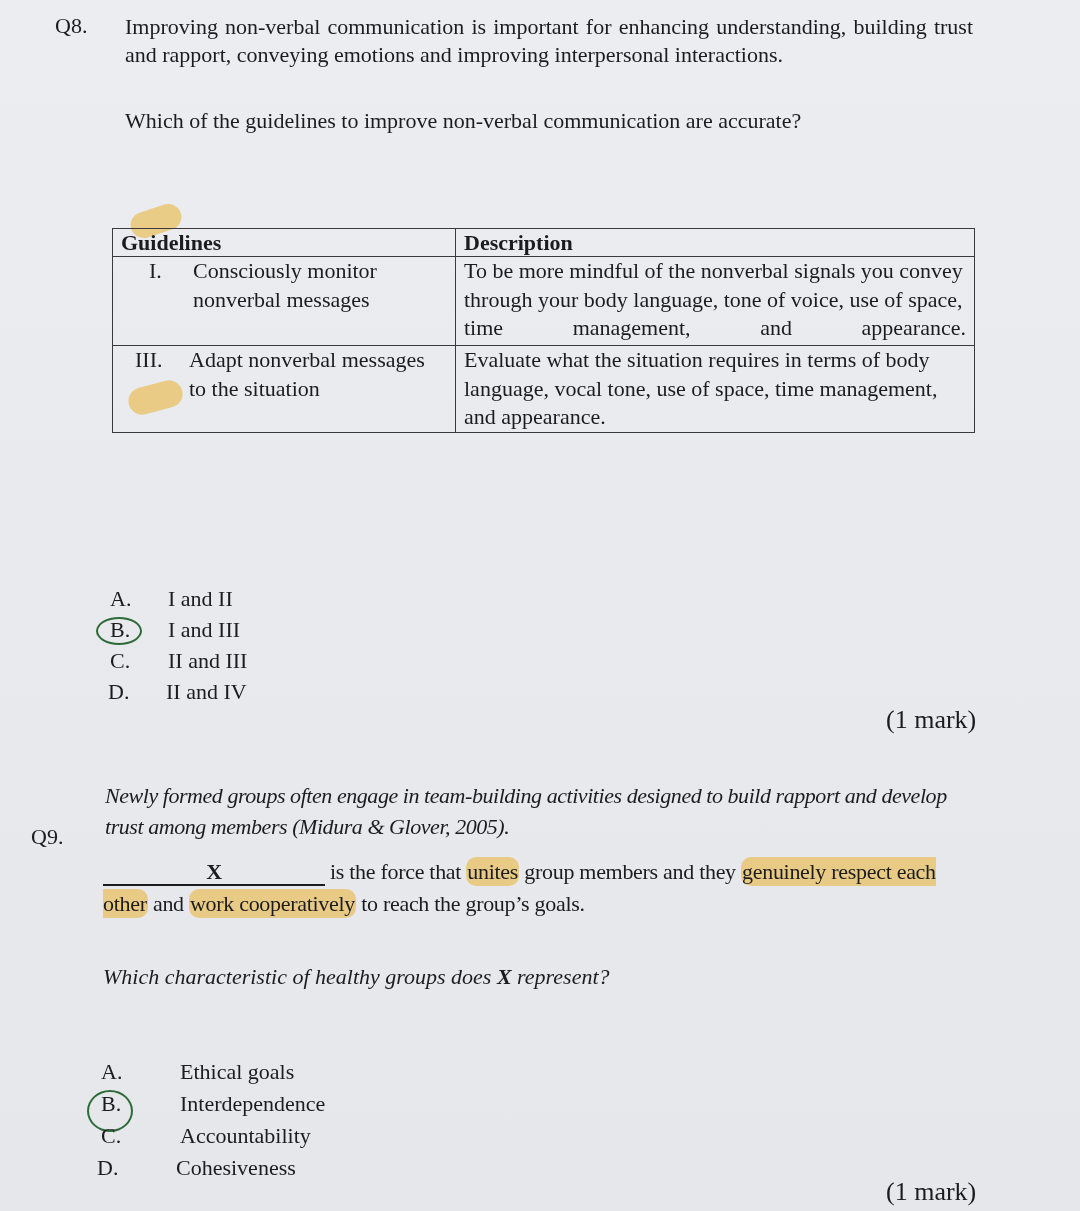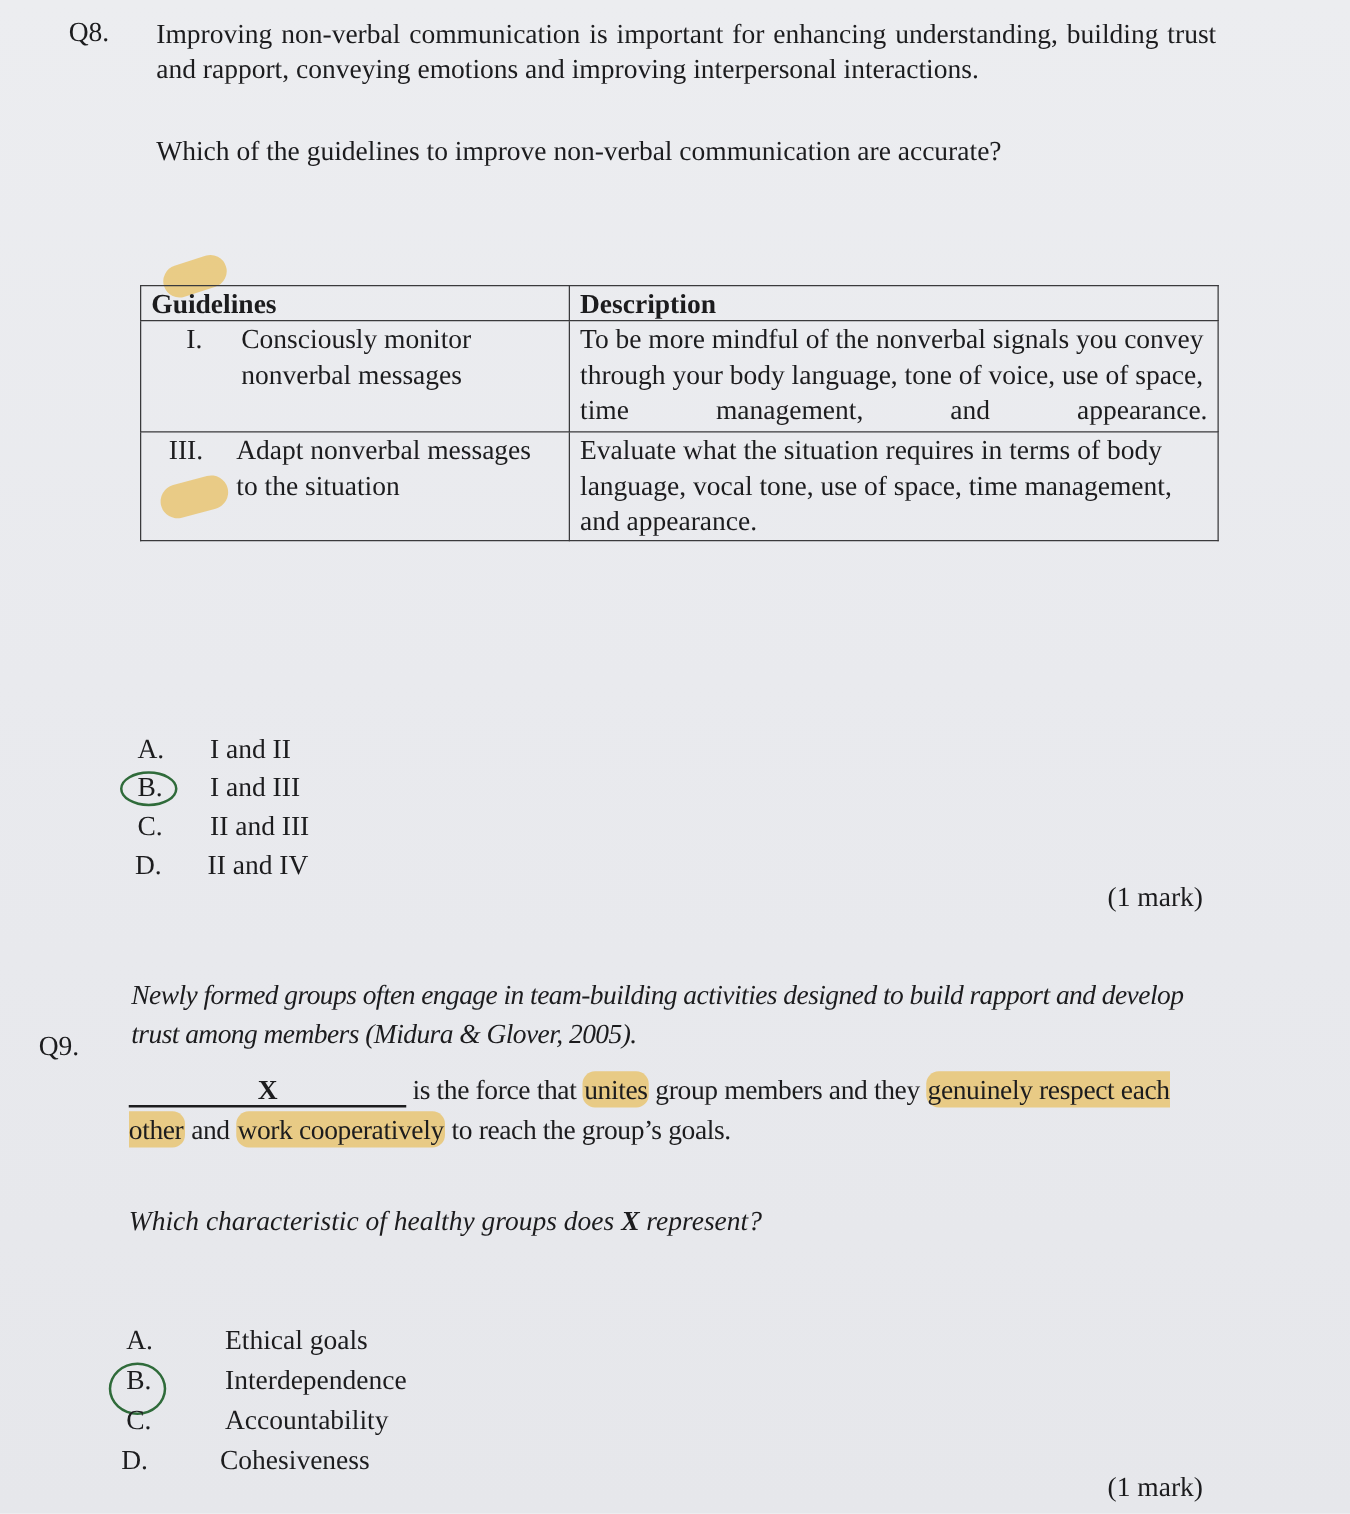--- a/index.html
+++ b/index.html
@@ -55,21 +55,21 @@
 
     
     .opts { font-size: 22px; line-height: 31px; }
     .opt { display: flex; height: 31px; }
     .opt .letter { width: 58px; position: relative; }
     #q8-opts { left: 110px; top: 583px; }
     #q9-opts { left: 97px; top: 1056px; }
     #q9-opts .opt .letter { width: 79px; }
     #q9-opts .opt { height: 32px; }
 
-    .mark { font-size: 22px; text-align: right; }
+    .mark { font-size: 26px; text-align: right; }
     #q8-mark { left: 886px; top: 705px; }
     #q9-mark { left: 886px; top: 1177px; }
 
     
     #q9-num { left: 31px; top: 824px; }
     #q9-stem { left: 105px; top: 780px; width: 870px; font-style: italic; font-size: 22px; line-height: 31px; letter-spacing: -0.45px; }
     #q9-fill { left: 103px; top: 856px; width: 872px; font-size: 22px; line-height: 32px; letter-spacing: -0.3px; }
     .blank {
       display: inline-block; width: 222px; border-bottom: 2px solid #1c1c1e;
       text-align: center; font-weight: bold; line-height: 24px; margin-right: 5px;

